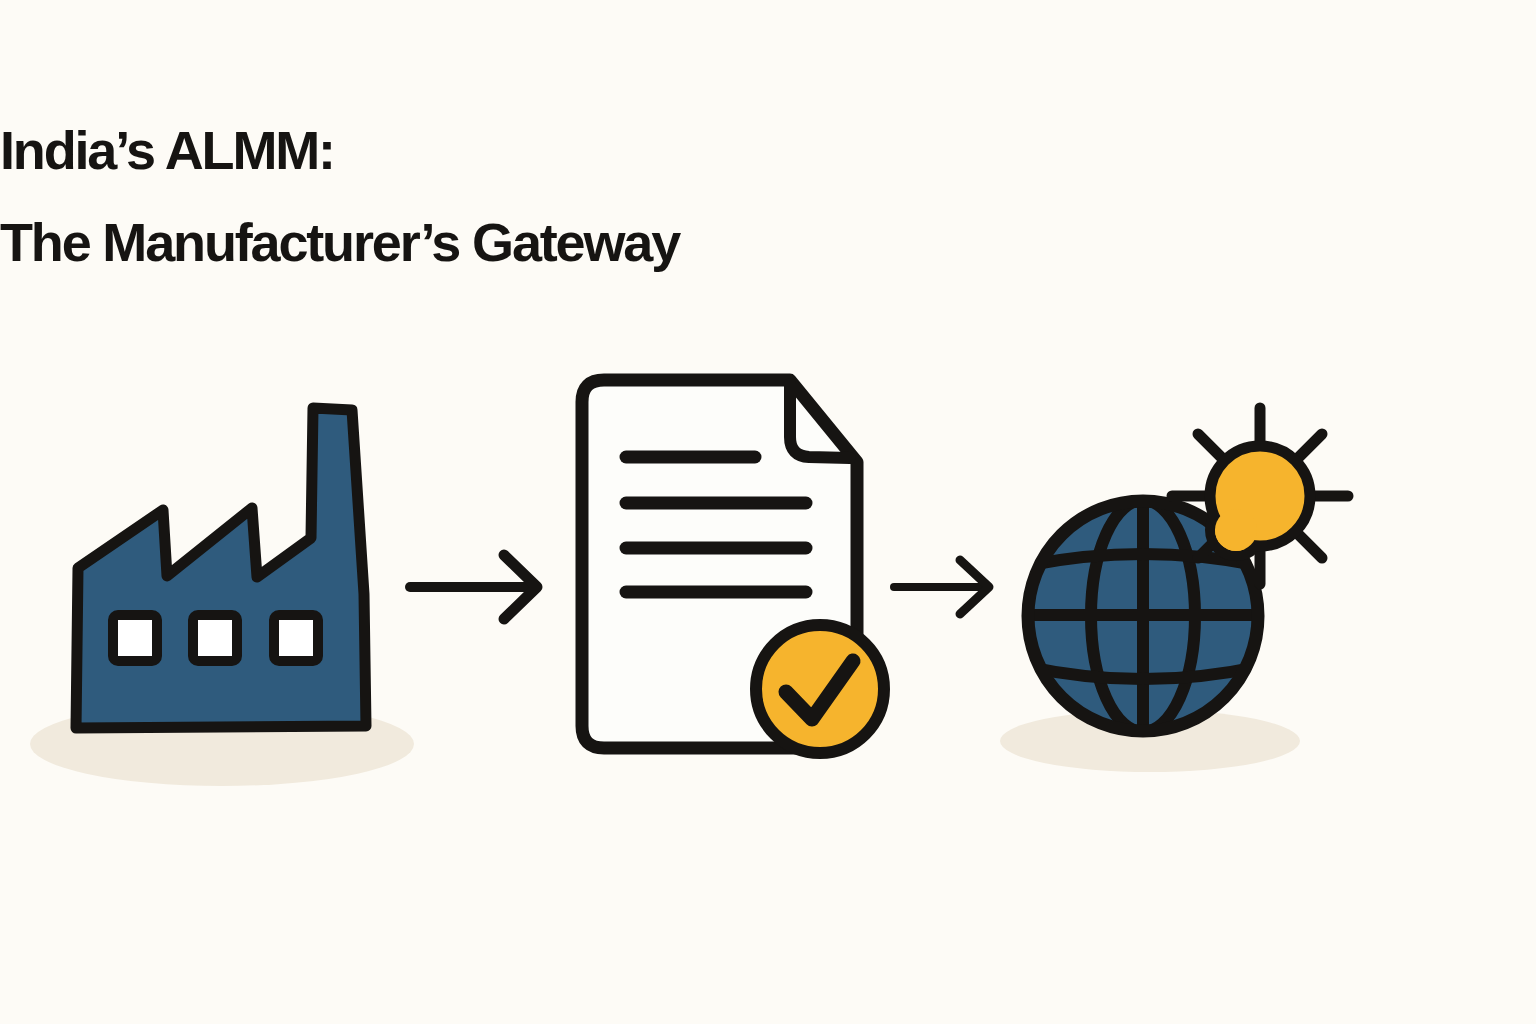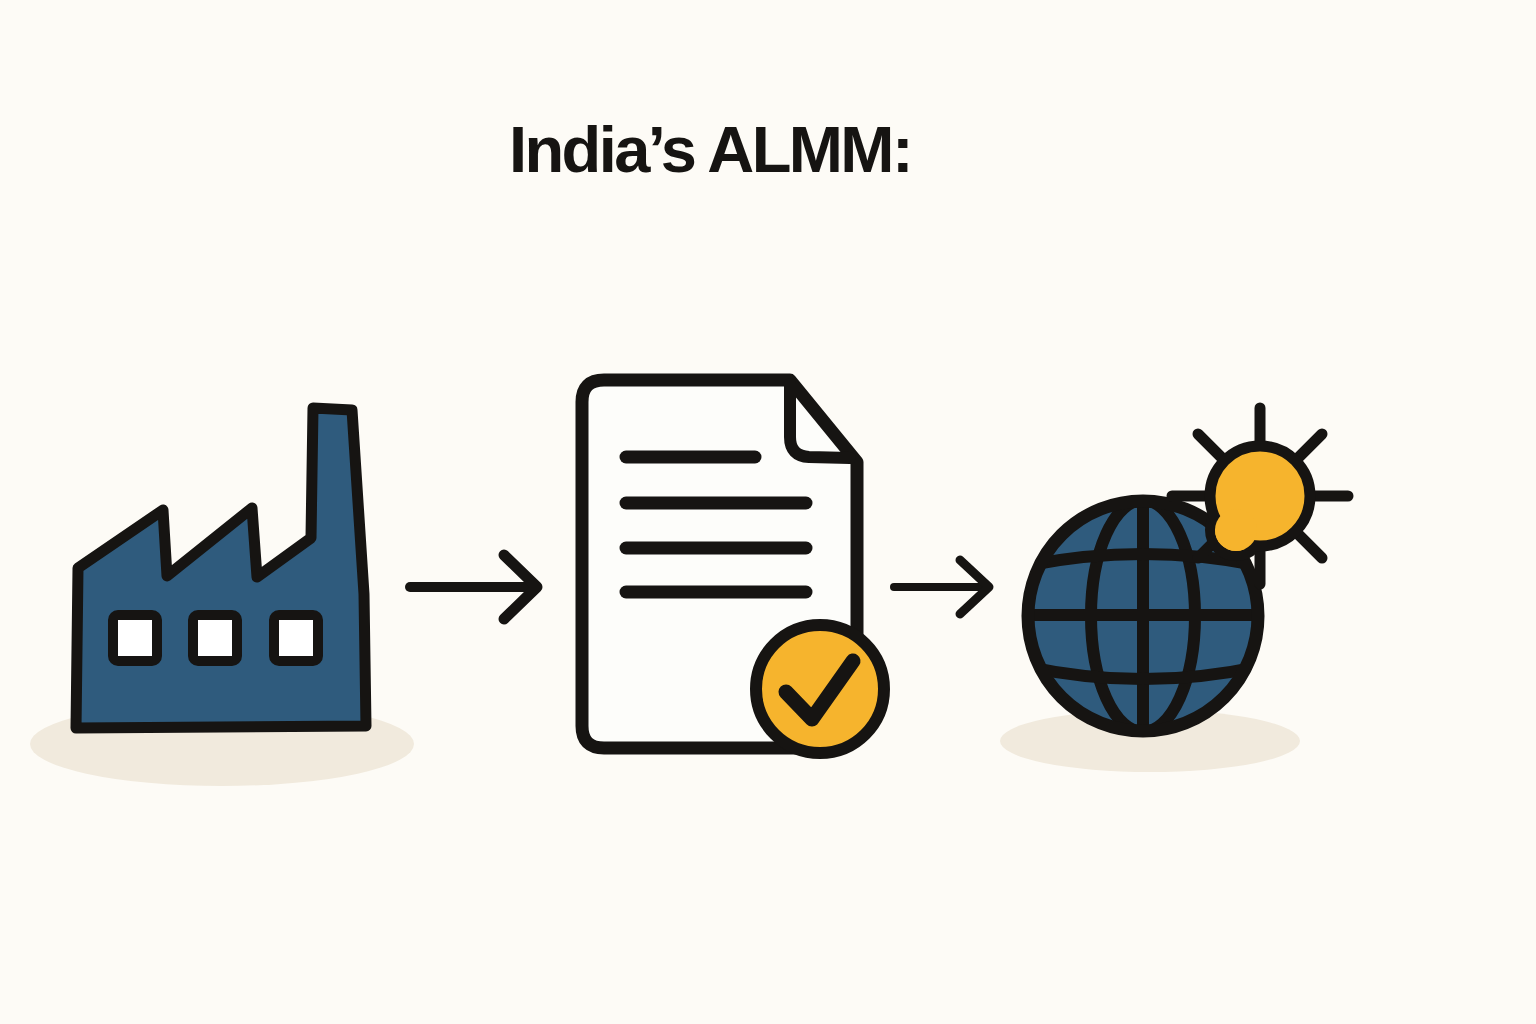--- a/index.html
+++ b/index.html
@@ -12,24 +12,23 @@
     width:1536px;
     height:1024px;
     overflow:hidden;
     background: var(--background, #FDFBF6);
   }
   .title{
     position:absolute;
     left:0;
     top:104px;
     width:1420px;
-    text-align:center;
     color: var(--ink, #161412);
     font-weight:700;
-    font-size:65px;
+    font-size:54px;
     line-height:92px;
     letter-spacing:-0.04em;
     white-space:nowrap;
   }
   .scene{
     position:absolute;
     left:0; top:0;
     width:1536px;
     height:1024px;
   }
@@ -41,20 +40,21 @@
   .stroke-ink{stroke:var(--ink,#161412);}
   .nofill{fill:none;}
 </style>
 </head>
 <body>
 
 <div class="stage">
 
   <div class="title">
     <div>India’s ALMM:</div>
+    <div>The Manufacturer’s Gateway</div>
   </div>
 
   <svg class="scene" viewBox="0 0 1536 1024">
     <defs>
       <clipPath id="globeClip">
           <circle cx="1143" cy="616" r="115"></circle>
         </clipPath>
     </defs>
 
     <ellipse class="fill-shadow" cx="222" cy="744" rx="192" ry="42"></ellipse>

